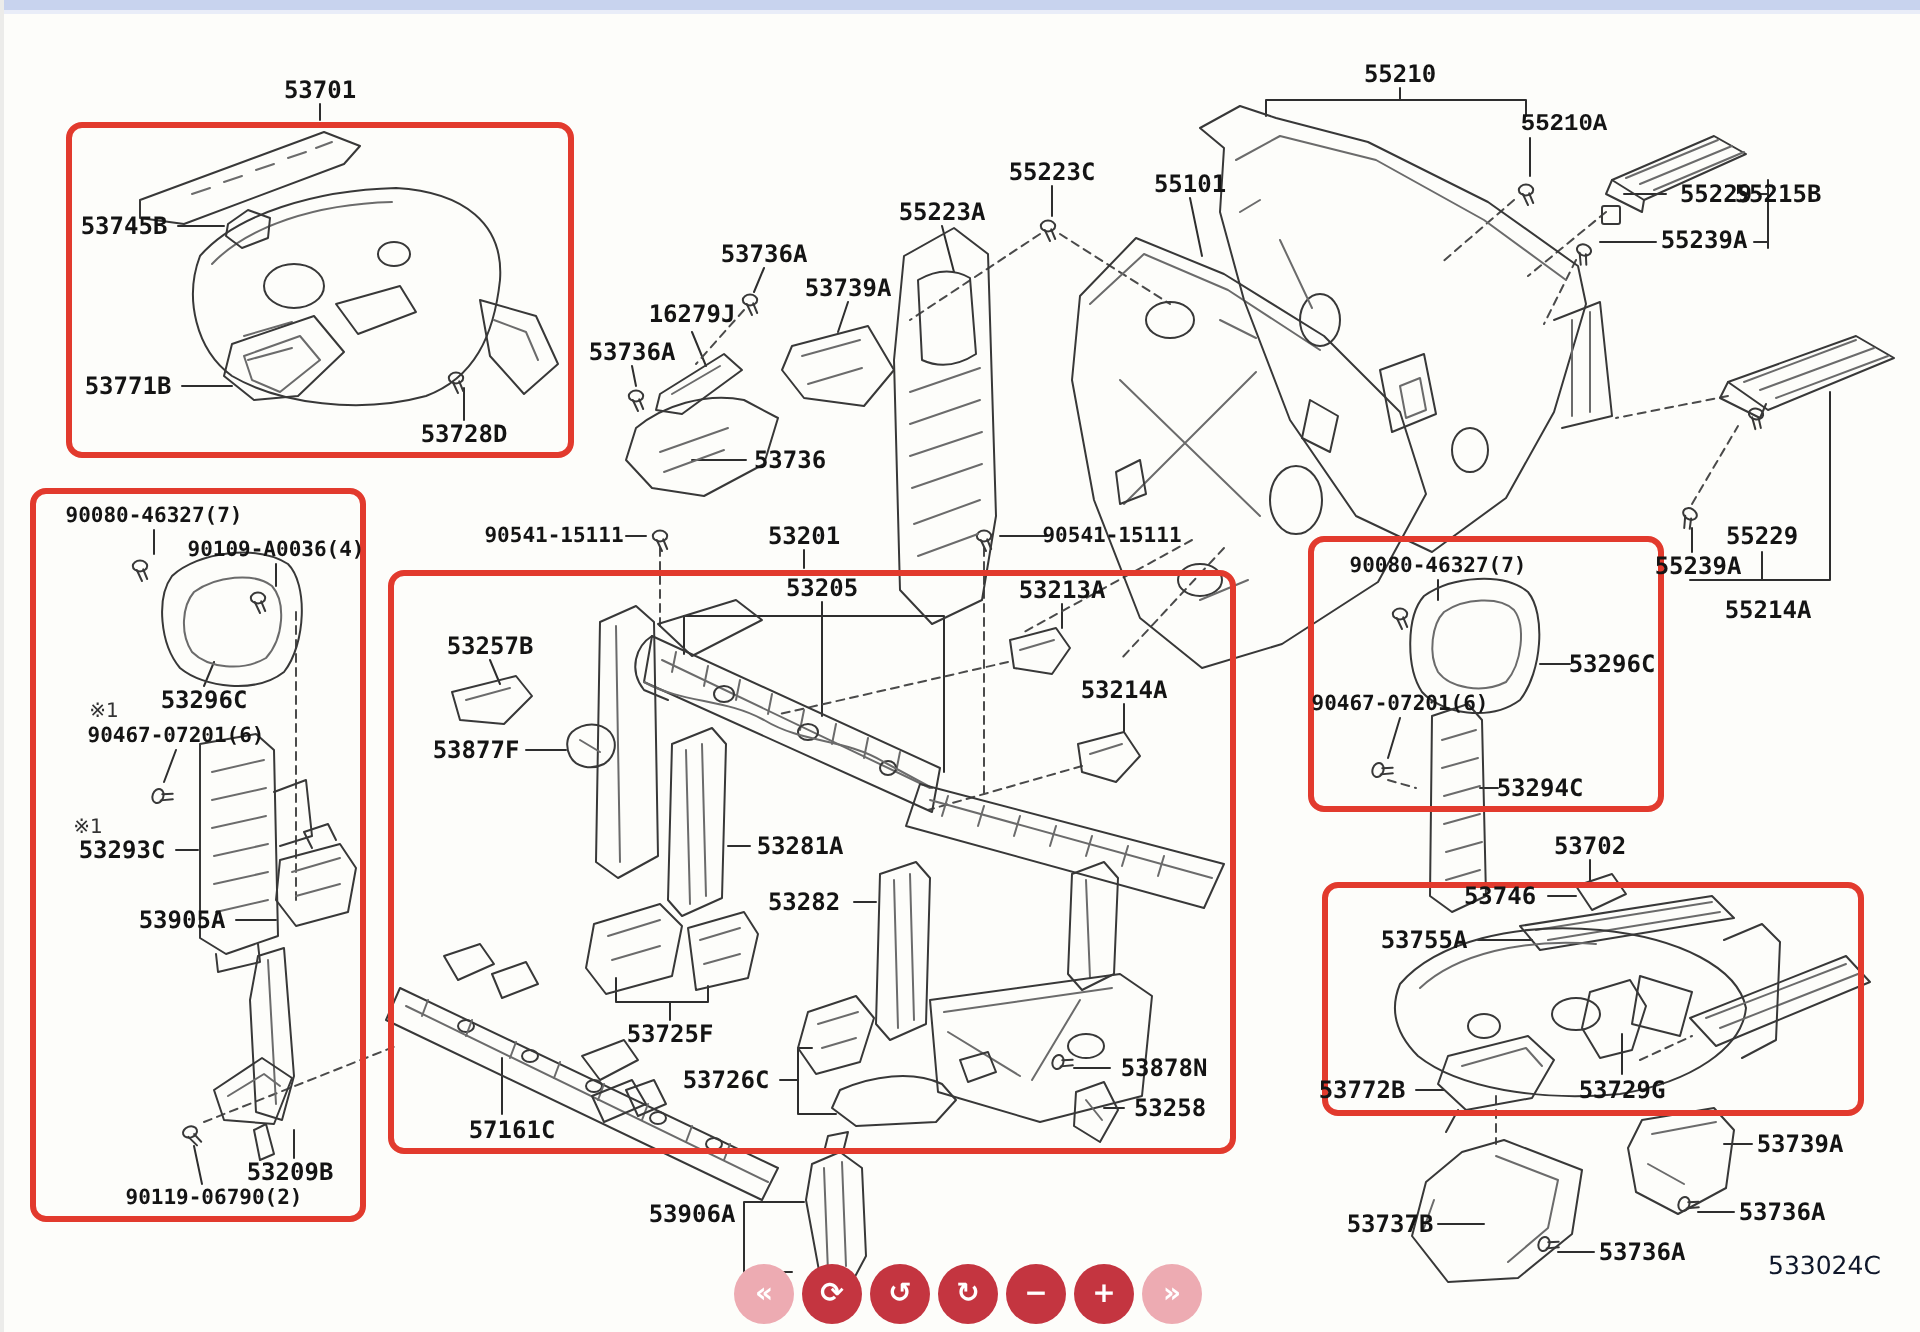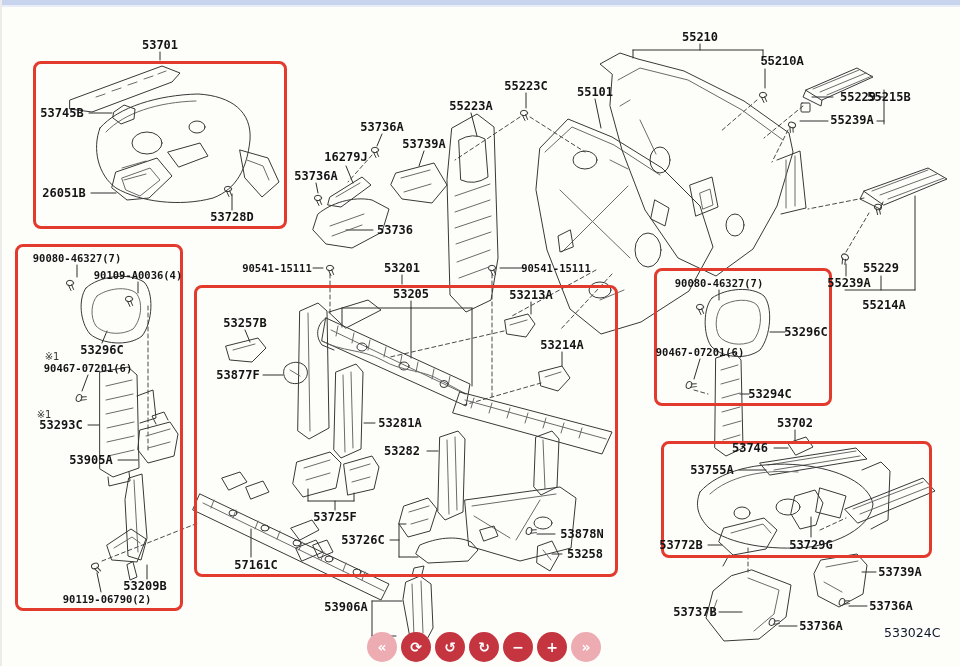--- a/index.html
+++ b/index.html
@@ -327,21 +327,21 @@
 <div id="box-layer">
       <div class="red-box" style="left: 33px; top: 61px; width: 254px; height: 168px; border-color: rgb(226, 58, 45);"></div>
       <div class="red-box" style="left: 15px; top: 244px; width: 168px; height: 367px; border-color: rgb(226, 58, 45);"></div>
       <div class="red-box" style="left: 194px; top: 285px; width: 424px; height: 292px; border-color: rgb(226, 58, 45);"></div>
       <div class="red-box" style="left: 654px; top: 268px; width: 178px; height: 138px; border-color: rgb(226, 58, 45);"></div>
       <div class="red-box" style="left: 661px; top: 441px; width: 271px; height: 117px; border-color: rgb(226, 58, 45);"></div>
     </div>
 <div id="label-layer">
       <div class="part-label" style="left: 160px; top: 45px;">53701</div>
       <div class="part-label" style="left: 62px; top: 113px;">53745B</div>
-      <div class="part-label" style="left: 64px; top: 193px;">26051B</div>
+      <div class="part-label" style="left: 64px; top: 193px;">53771B</div>
       <div class="part-label" style="left: 232px; top: 217px;">53728D</div>
       <div class="part-label" style="left: 382px; top: 127px;">53736A</div>
       <div class="part-label" style="left: 346px; top: 157px;">16279J</div>
       <div class="part-label" style="left: 316px; top: 176px;">53736A</div>
       <div class="part-label" style="left: 424px; top: 144px;">53739A</div>
       <div class="part-label" style="left: 395px; top: 230px;">53736</div>
       <div class="part-label" style="left: 471px; top: 106px;">55223A</div>
       <div class="part-label" style="left: 526px; top: 86px;">55223C</div>
       <div class="part-label" style="left: 595px; top: 92px;">55101</div>
       <div class="part-label" style="left: 700px; top: 37px;">55210</div>

